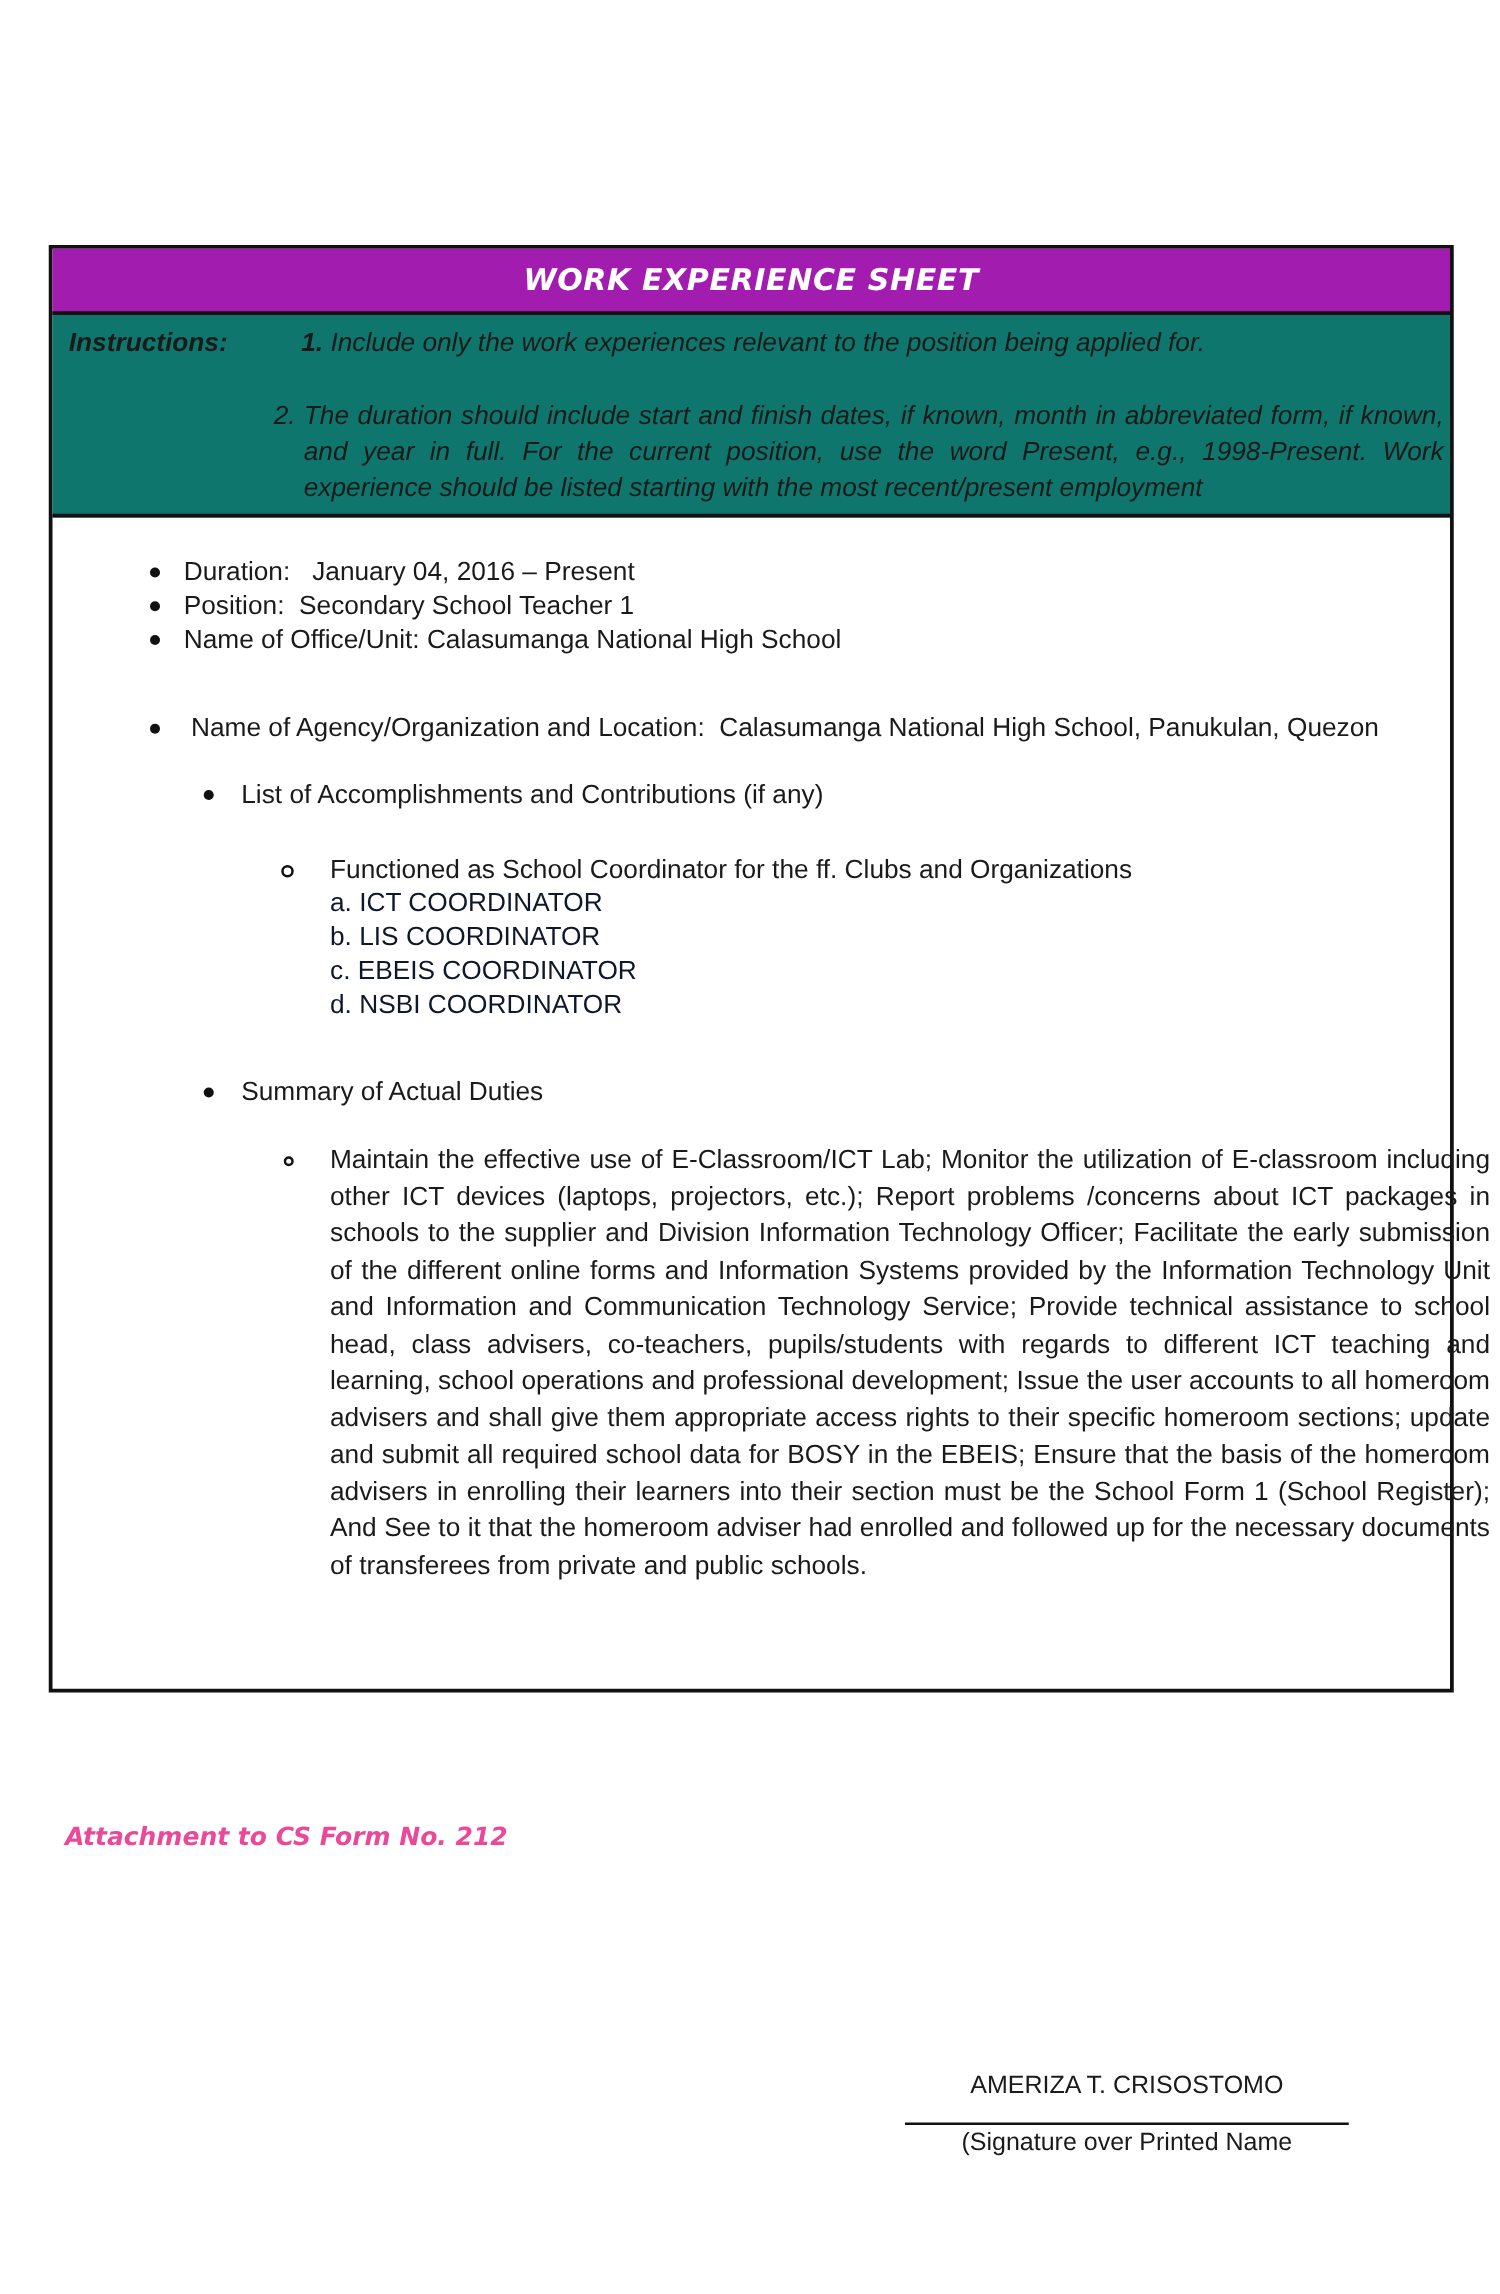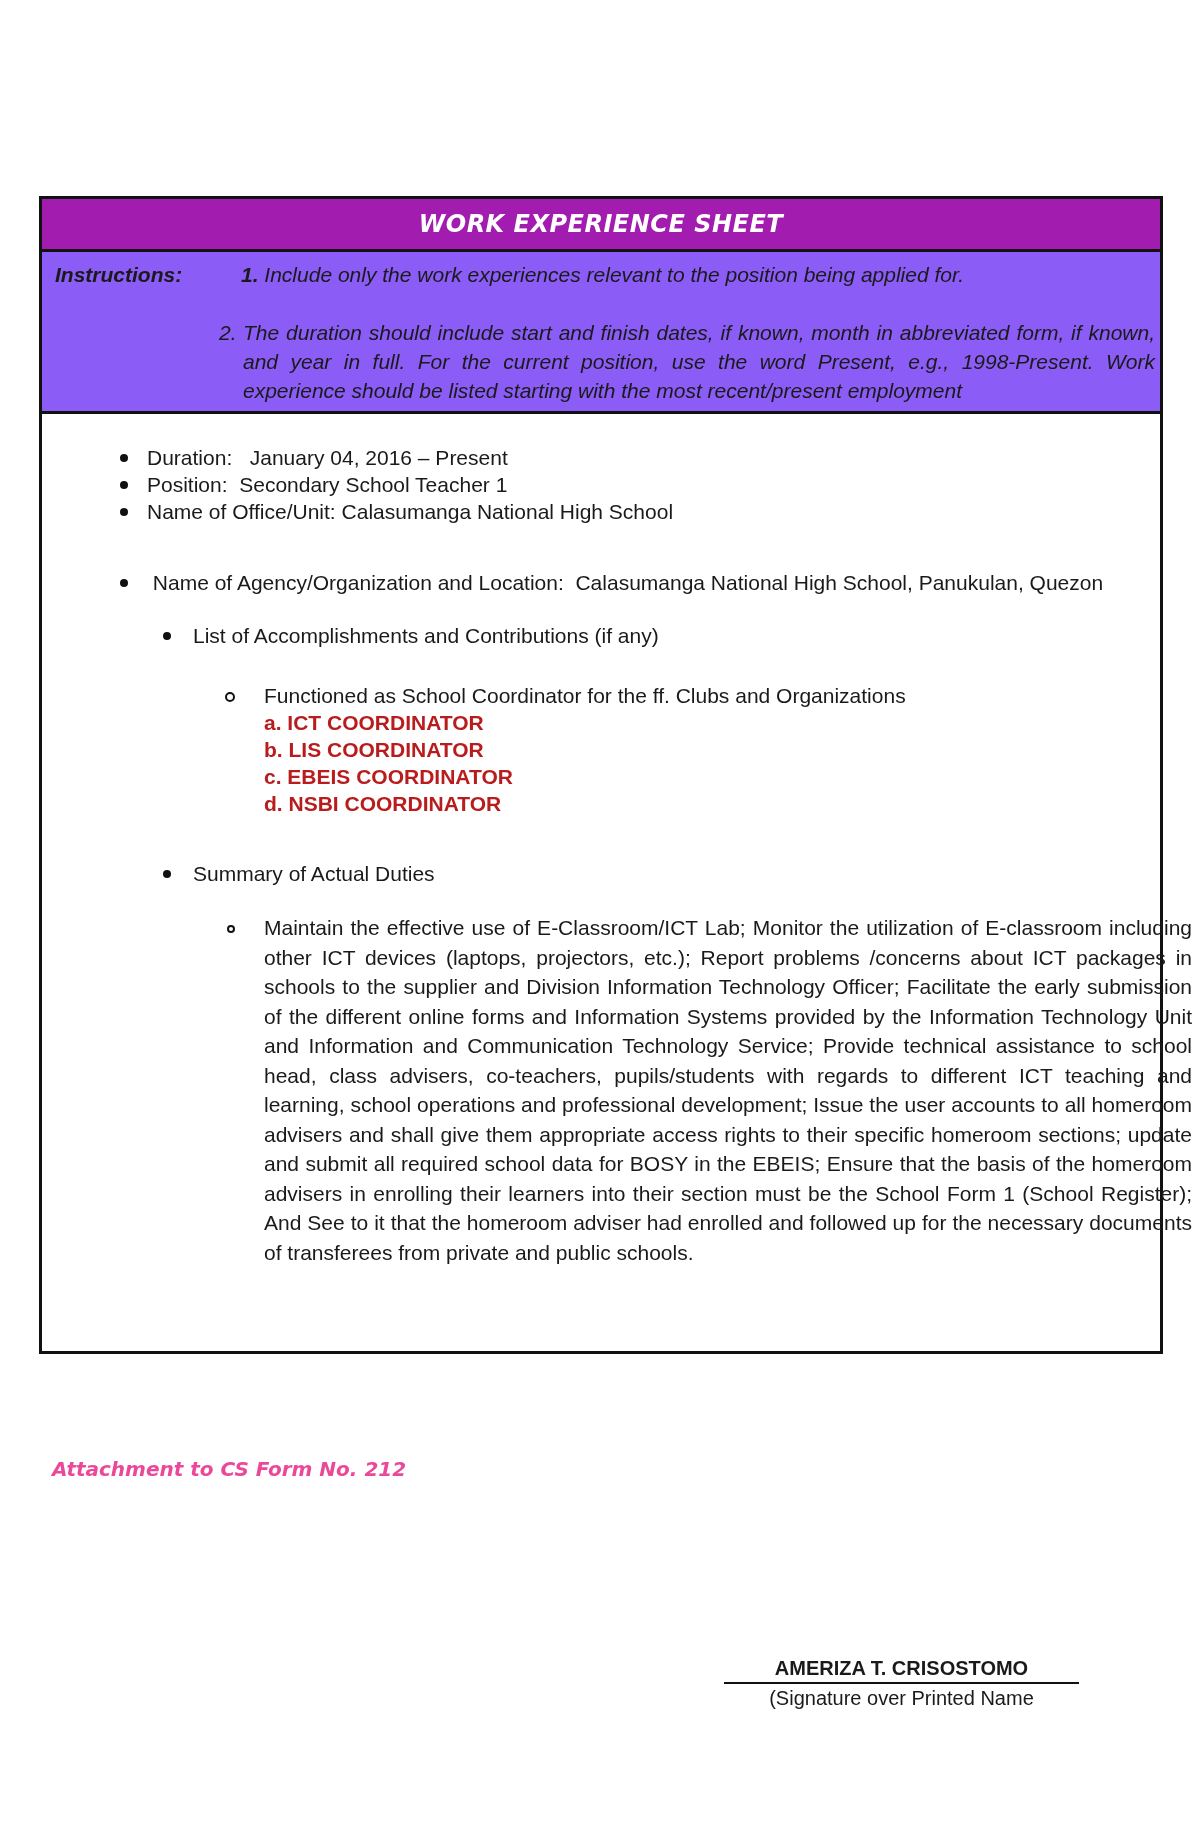--- a/index.html
+++ b/index.html
@@ -32,21 +32,21 @@
     }
     .title-bar span {
       font-family: "DejaVu Sans", sans-serif;
       font-style: italic;
       font-weight: bold;
       font-size: 24px;
       color: #ffffff;
       letter-spacing: 0.5px;
     }
     .instructions {
-      background: #8b5cf6;
+      background: #0f766e;
       border-bottom: 3px solid #111;
       padding: 8px 12px 4px 13px;
       font-size: 21px;
       font-style: italic;
       line-height: 29px;
       position: relative;
       height: 162px;
       box-sizing: border-box;
     }
     .instr-label {
@@ -112,21 +112,21 @@
       width: 6px;
       height: 6px;
       border: 2px solid #111;
       border-radius: 50%;
     }
     .block {
       position: absolute;
       left: 222px;
       width: 928px;
     }
-    .coords .item { font-weight: bold; color: #b91c1c; }
+    .coords .item { font-weight: normal; color: #0f172a; }
     .duties {
       text-align: justify;
       line-height: 29.5px;
       width: 928px;
     }
     .attachment {
       position: absolute;
       left: 52px;
       top: 1457px;
       font-family: "DejaVu Sans", sans-serif;
@@ -136,23 +136,23 @@
       color: #ec4899;
     }
     .signature {
       position: absolute;
       left: 724px;
       top: 1657px;
       width: 355px;
       text-align: center;
     }
     .sig-name {
-      font-weight: bold;
+      font-weight: normal;
       font-size: 20px;
-      padding-bottom: 2px;
+      padding-bottom: 18px;
       border-bottom: 2px solid #111;
     }
     .sig-caption {
       font-size: 20px;
       margin-top: 3px;
       padding-left: 0;
     }
   </style>
 </head>
 <body>

